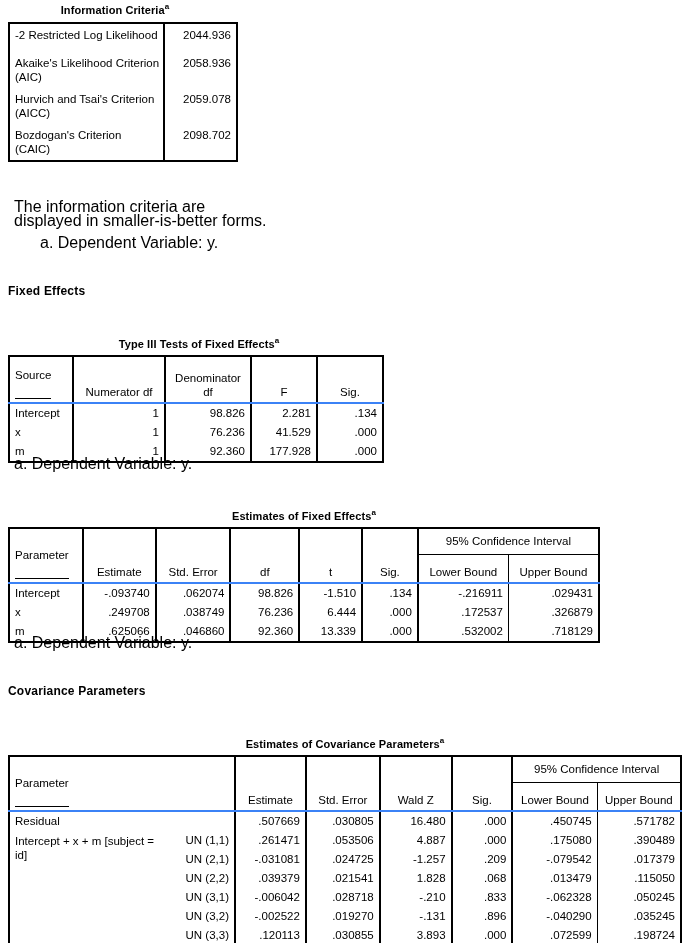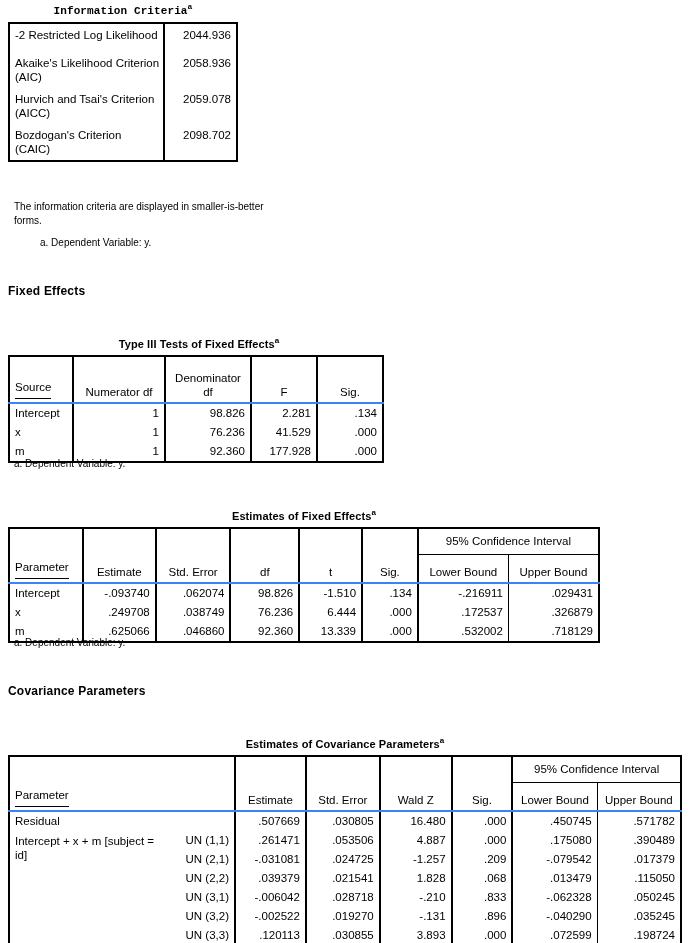--- a/index.html
+++ b/index.html
@@ -46,35 +46,35 @@
   }
   .vl { border-left: 2px solid #000; }
   .vl-thin { border-left: 1px solid #000; margin-top: 9px; }
   .hb { border-bottom: 2px solid #3b82f6; }
   .hb-thin { border-bottom: 1px solid #000; }
   .num { text-align: right; }
   .ctr { text-align: center; }
   .lft { text-align: left; }
 
   .footnote {
-    font-size: 10px;
+    font-size: 16px;
     line-height: 14px;
   }
   .footnote-indent { padding-left: 26px; }
 
   .section-head {
     font-size: 12px;
     font-weight: bold;
     letter-spacing: 0.2px;
   }
 
   
   .blk { position: absolute; }
 
-  #ic-title   { left: 8px;  top: 2px;   width: 230px; font-family: Liberation Mono, monospace; }
+  #ic-title   { left: 0;  top: 2px;   width: 230px; }
   #ic-table   { left: 8px;  top: 22px;  width: 230px; }
   #ic-note    { left: 14px; top: 200px; width: 260px; }
 
   #fe-head    { left: 8px;  top: 284px; }
   #t3-title   { left: 8px;  top: 336px; width: 382px; }
   #t3-table   { left: 8px;  top: 355px; width: 382px; }
   #t3-note    { left: 14px; top: 457px; }
 
   #efe-title  { left: 8px;  top: 508px; width: 592px; }
   #efe-table  { left: 8px;  top: 527px; width: 592px; }
@@ -84,21 +84,21 @@
   #ecp-title  { left: 8px;  top: 736px; width: 674px; }
   #ecp-table  { left: 8px;  top: 755px; width: 674px; }
 
   
   #ic-table td { height: 20px; }
   #ic-table td.label { width: 152px; padding-right: 4px; margin-top: 20px; }
   #ic-table td.val   { width: 62px; }
   #ic-table tr td { vertical-align: top; padding-top: 4px; padding-bottom: 4px; }
 
   
-  .dimhead { display: inline-block; border-bottom: 1px solid #000; padding-bottom: 4px; }
+  .dimhead { display: inline-block; border-bottom: 1px solid #000; padding-bottom: 16px; }
 </style>
 </head>
 <body>
 
 <div class="blk spss-title" id="ic-title">
   <span>Information Criteria</span><sup>a</sup>
 </div>
 
 <div class="blk" id="ic-table">
   <table class="spss">

